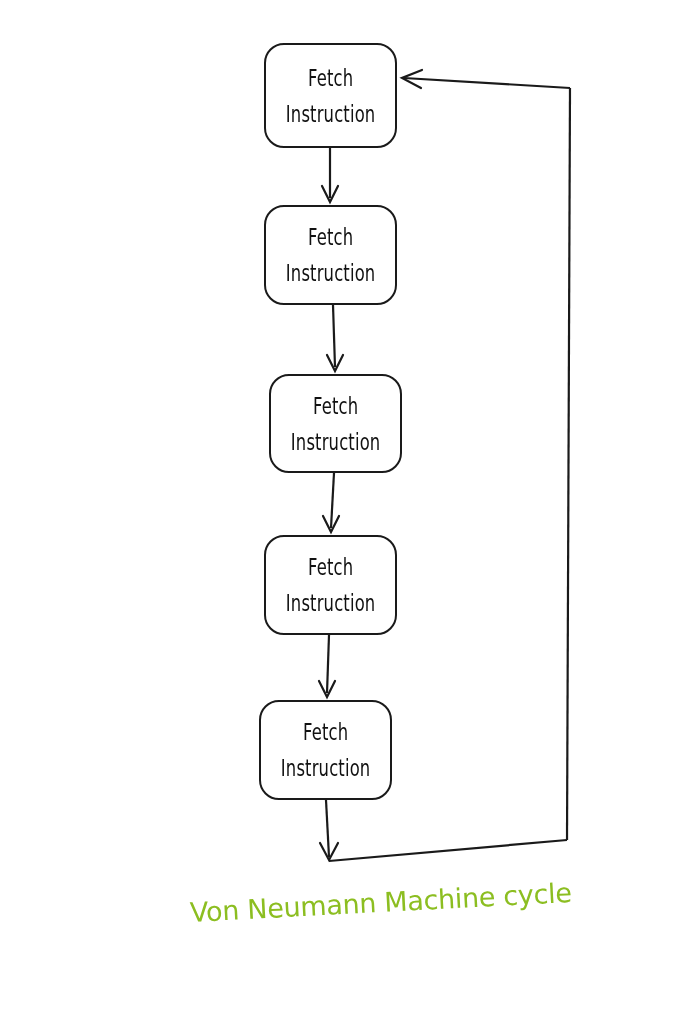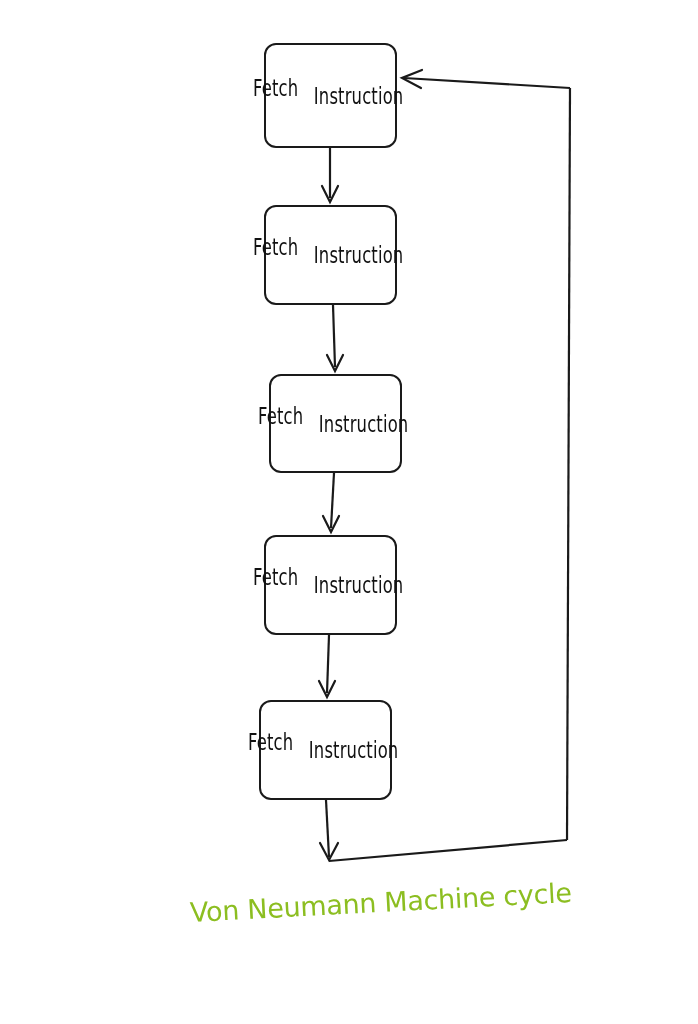--- a/index.html
+++ b/index.html
@@ -22,23 +22,23 @@
     left: 0;
     top: 0;
     width: 698px;
     height: 1024px;
   }
   .node-box {
     position: absolute;
     box-sizing: border-box;
     background: #ffffff;
     border: 2px solid #1a1a1a;
-    border-radius: 12px;
+    border-radius: 20px;
     display: flex;
-    flex-direction: row;
+    flex-direction: column;
     align-items: center;
     justify-content: center;
     z-index: 3;
   }
   .node-line {
     font-family: "DejaVu Sans", sans-serif;
     font-size: 20px;
     line-height: 1.0;
     color: #111111;
     letter-spacing: 0.2px;

